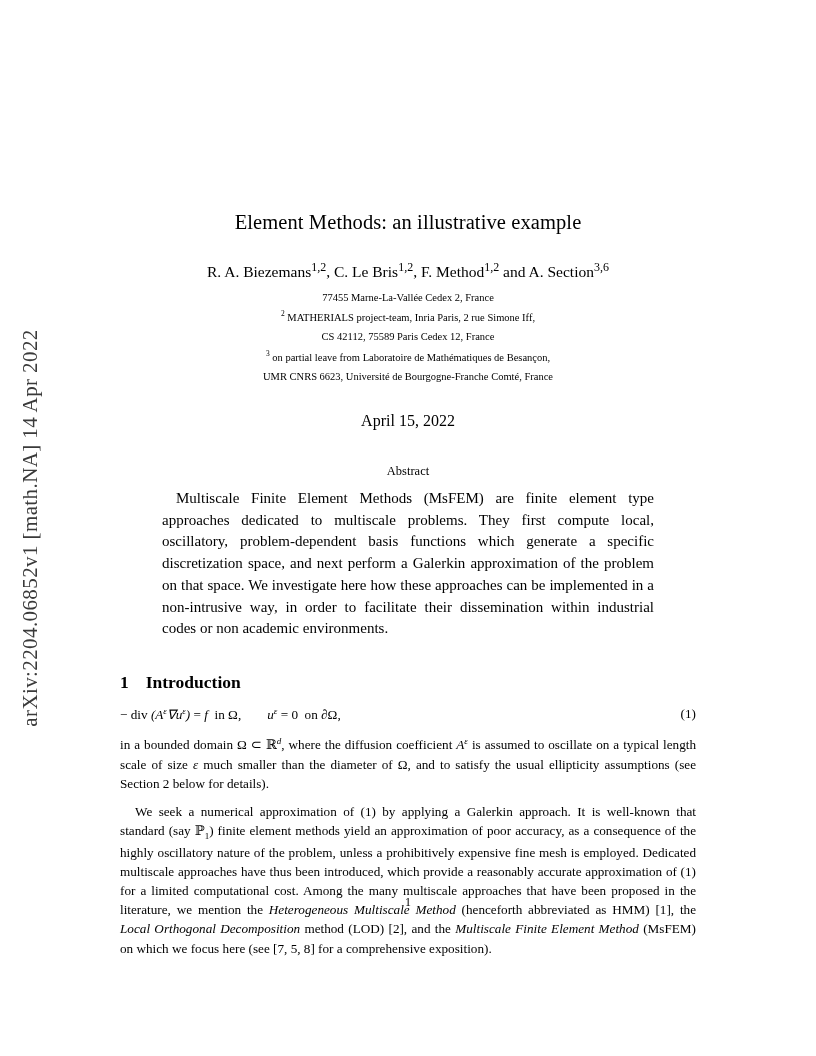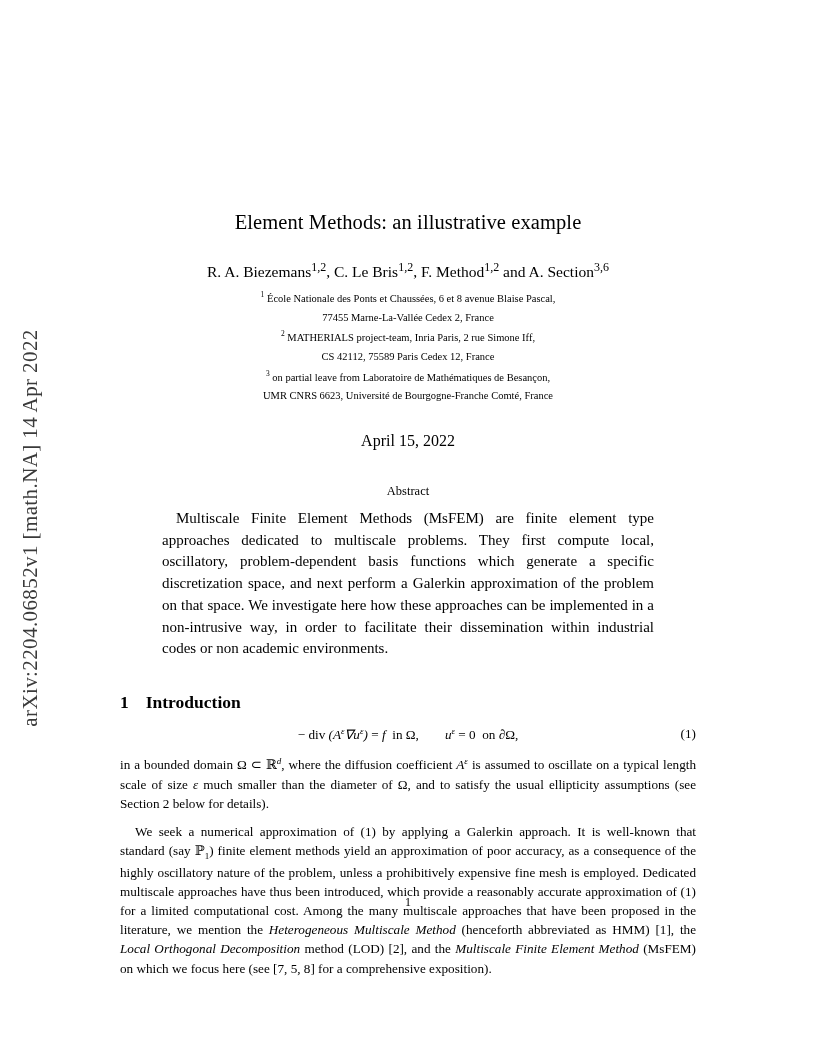--- a/index.html
+++ b/index.html
@@ -107,21 +107,20 @@
   }
   p.indent { text-indent: 15px; }
 
   .equation {
     margin-top: 13px;
     position: relative;
     font-size: 13.2px;
     height: 20px;
   }
   .equation .eq-body {
-    text-align: center;
   }
   .equation .eq-num {
     position: absolute;
     right: 0;
     top: 0;
   }
   .gap { display: inline-block; width: 26px; }
 
   .mathit { font-style: italic; }
   sup.s { font-size: 9px; vertical-align: super; }
@@ -151,21 +150,20 @@
   </div>
 
   <div class="authors">
     <span>R. A. Biezemans</span><sup>1,2</sup>,
     <span>C. Le Bris</span><sup>1,2</sup>,
     <span>F. Method</span><sup>1,2</sup> and
     <span>A. Section</span><sup>3,6</sup>
   </div>
 
   <div class="affil">
-    <div><sup>1</sup> <span>École Nationale des Ponts et Chaussées, 6 et 8 avenue Blaise Pascal,</span></div>
     <div><span>77455 Marne-La-Vallée Cedex 2, France</span></div>
     <div><sup>2</sup> <span>MATHERIALS project-team, Inria Paris, 2 rue Simone Iff,</span></div>
     <div><span>CS 42112, 75589 Paris Cedex 12, France</span></div>
     <div><sup>3</sup> <span>on partial leave from Laboratoire de Mathématiques de Besançon,</span></div>
     <div><span>UMR CNRS 6623, Université de Bourgogne-Franche Comté, France</span></div>
   </div>
 
   <div class="date">April 15, 2022</div>
 
   <div class="abstract-head">Abstract</div>

